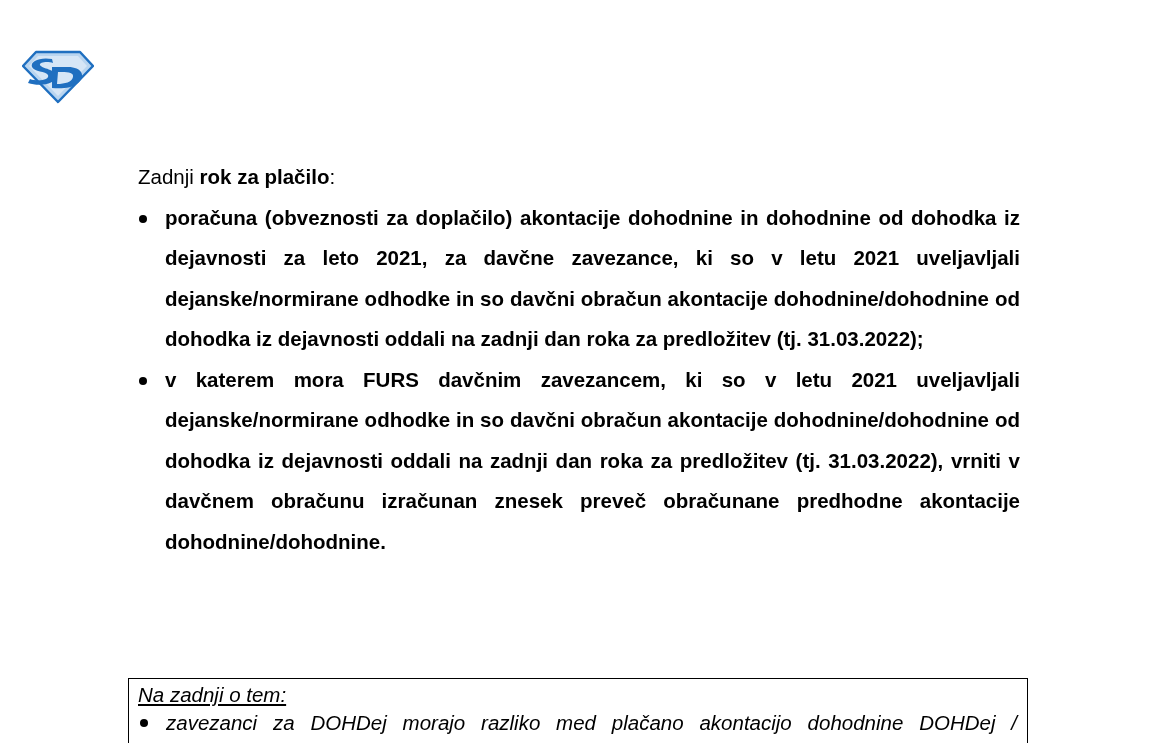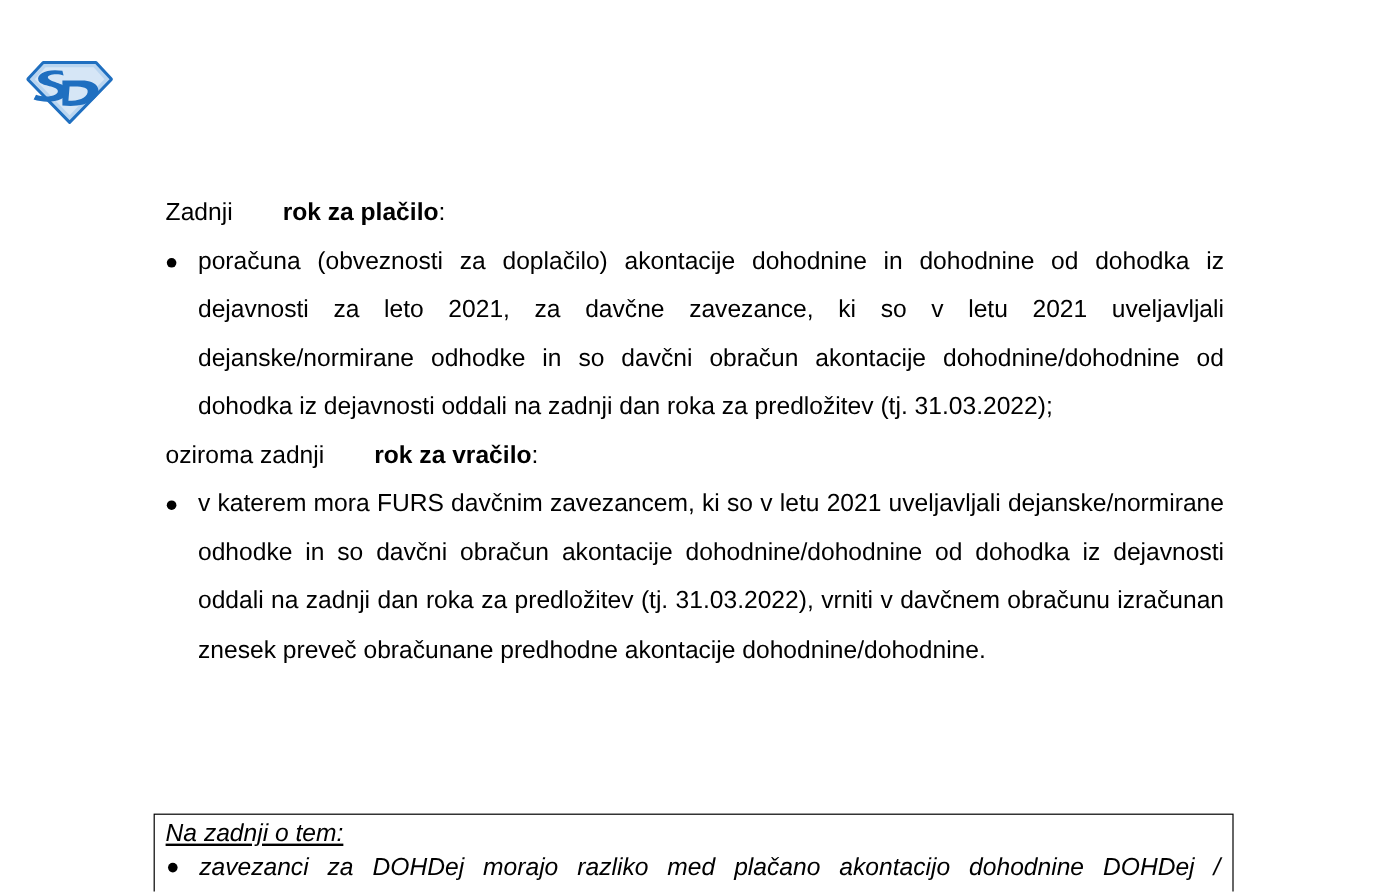--- a/index.html
+++ b/index.html
@@ -31,31 +31,32 @@
       line-height: 40.5px;
     }
     .para {
       margin: 0;
     }
     .bullet-item {
       position: relative;
       padding-left: 27px;
       margin: 0;
       text-align: justify;
+      font-weight: bold;
     }
     .bullet-item .dot {
       position: absolute;
       left: 1px;
       top: 17px;
       width: 8px;
       height: 8px;
       border-radius: 50%;
       background: #000;
     }
-    b { font-weight: bold; margin-left: 36px; }
+    b { font-weight: bold; }
     .summary-box {
       position: absolute;
       left: 128px;
       top: 678px;
       width: 900px;
       height: 100px;
       border: 1.5px solid #000;
       box-sizing: border-box;
       padding: 2px 10px 0 9px;
       font-size: 20.5px;
@@ -104,21 +105,20 @@
     <path d="M30 17 L46 17 C60 17 64 26 56 33 C50 38 40 39 30 38 Z M36 22 L35 34 C43 34 50 32 51 27 C52 23 47 22 40 22 Z" fill="#1f6fc0" fill-rule="evenodd"></path>
   </svg>
 </div>
 
 <div class="content">
 
   <p class="para"><span>Zadnji </span><b>rok za plačilo</b><span>:</span></p>
 
   <p class="bullet-item"><span class="dot"></span><span>poračuna (obveznosti za doplačilo) akontacije dohodnine in dohodnine od dohodka iz dejavnosti za leto 2021, za davčne zavezance, ki so v letu 2021 uveljavljali dejanske/normirane odhodke in so davčni obračun akontacije dohodnine/dohodnine od dohodka iz dejavnosti oddali na zadnji dan roka za predložitev (tj. 31.03.2022);</span></p>
 
-  <p class="para"><span>oziroma zadnji </span><b>rok za vračilo</b><span>:</span></p>
 
   <p class="bullet-item"><span class="dot"></span><span>v katerem mora FURS davčnim zavezancem, ki so v letu 2021 uveljavljali dejanske/normirane odhodke in so davčni obračun akontacije dohodnine/dohodnine od dohodka iz dejavnosti oddali na zadnji dan roka za predložitev (tj. 31.03.2022), vrniti v davčnem obračunu izračunan znesek preveč obračunane predhodne akontacije dohodnine/dohodnine.</span></p>
 
 </div>
 
 <div class="summary-box">
   <p class="summary-title">Na zadnji o tem:</p>
   <p class="summary-item">
       <span class="dot"></span>
       <span class="text">zavezanci za DOHDej morajo razliko med plačano akontacijo dohodnine DOHDej / dohodnine DOHDej in izračunano akontacijo dohodnine DOHDej / dohodnine</span>

